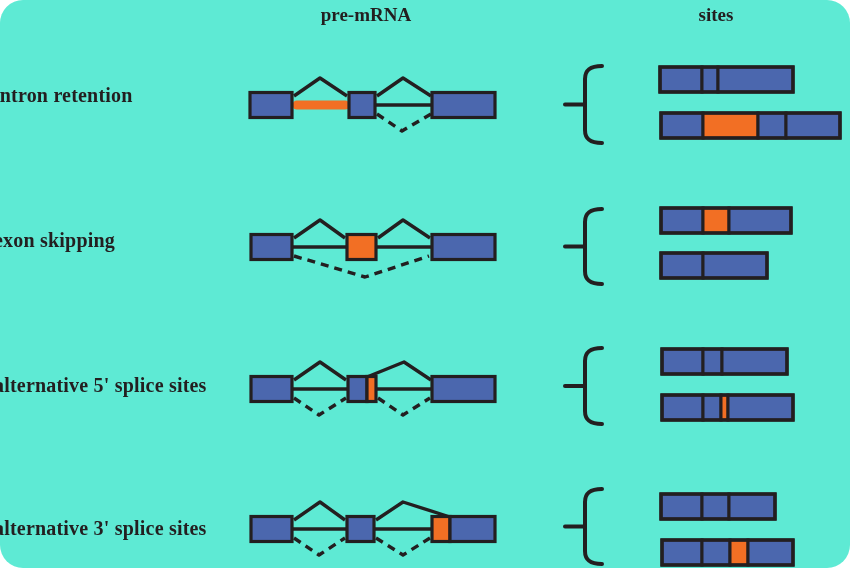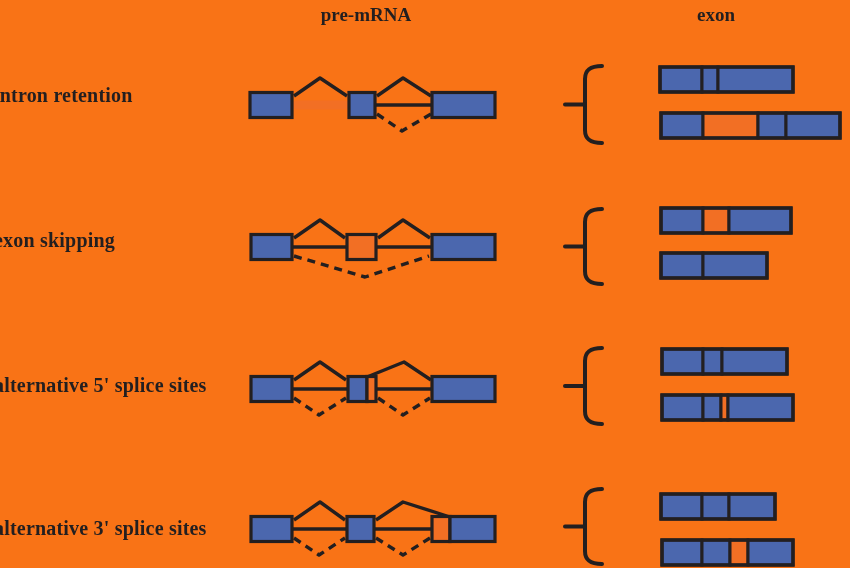--- a/index.html
+++ b/index.html
@@ -1,32 +1,32 @@
 <!DOCTYPE html>
 <html><head>
 <meta charset="utf-8">
 <style>
   html,body{margin:0;padding:0;}
   body{width:850px;height:568px;overflow:hidden;background:#ffffff;
        font-family:"Liberation Serif","DejaVu Serif",serif;}
-  .canvas{position:relative;width:850px;height:568px;overflow:hidden;background:#f97316;}
+  .canvas{position:relative;width:850px;height:568px;overflow:hidden;background:#5eead4;border-radius:23px;}
   .hdr{position:absolute;top:4px;font-size:19px;font-weight:bold;color:#231f20;
        text-align:center;white-space:nowrap;}
   #hdr-pre{left:310px;width:112px;}
   #hdr-m{left:681px;width:70px;}
   .row-label{position:absolute;left:-6px;font-size:20px;font-weight:bold;color:#231f20;
        line-height:22px;white-space:nowrap;letter-spacing:0.2px;}
   svg{position:absolute;left:0;top:0;}
 </style>
 </head>
 <body style="background: rgb(255, 255, 255);">
 
 <div class="canvas">
   <div class="hdr" id="hdr-pre">pre-mRNA</div>
-  <div class="hdr" id="hdr-m">exon</div>
+  <div class="hdr" id="hdr-m">sites</div>
 
   <div class="row-label" style="top:84px">intron retention</div>
   <div class="row-label" style="top:229px">exon skipping</div>
   <div class="row-label" style="top:374px">alternative 5' splice sites</div>
   <div class="row-label" style="top:517px">alternative 3' splice sites</div>
 
   <svg id="diagram" width="850" height="568" viewBox="0 0 850 568">
       <line x1="375" y1="105" x2="432" y2="105" stroke="#231f20" stroke-width="3.4"></line>
       <polyline points="294,96 320,78 347,96" fill="none" stroke="#231f20" stroke-width="3.4" stroke-linejoin="round"></polyline>
       <polyline points="377,96 403,78 431,96" fill="none" stroke="#231f20" stroke-width="3.4" stroke-linejoin="round"></polyline>

